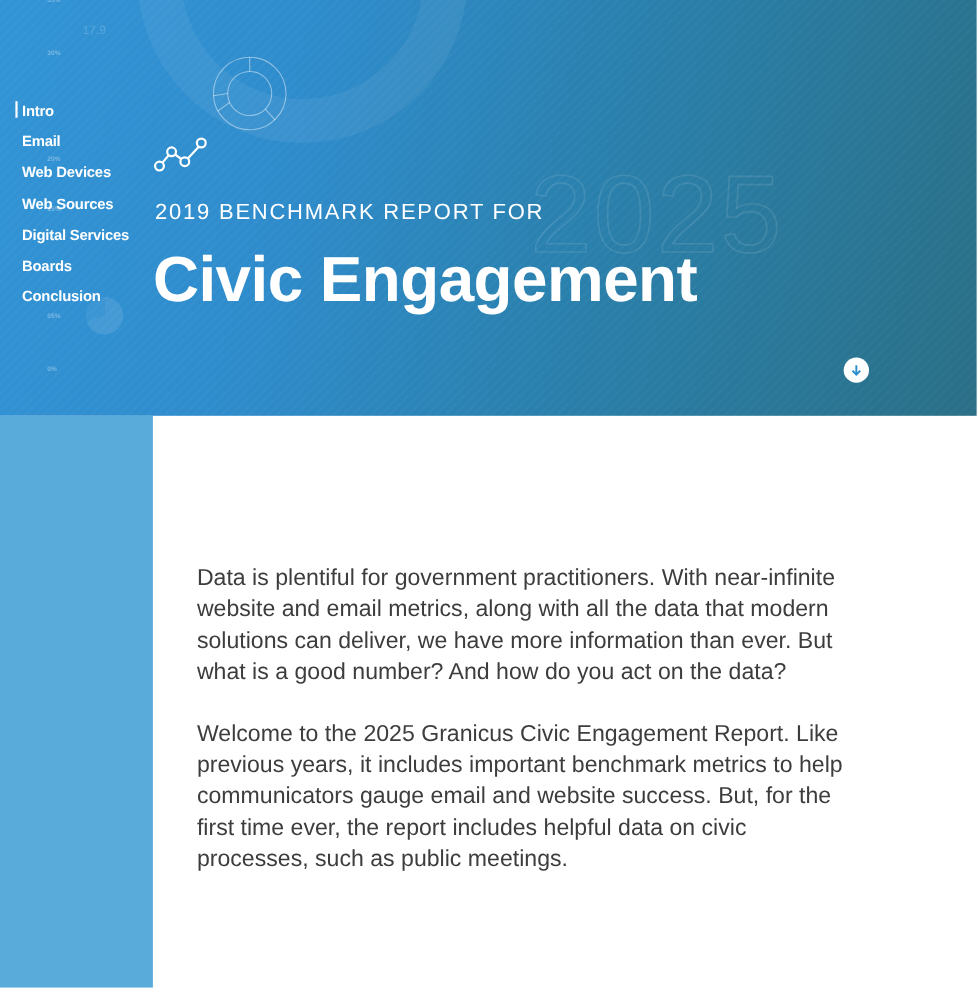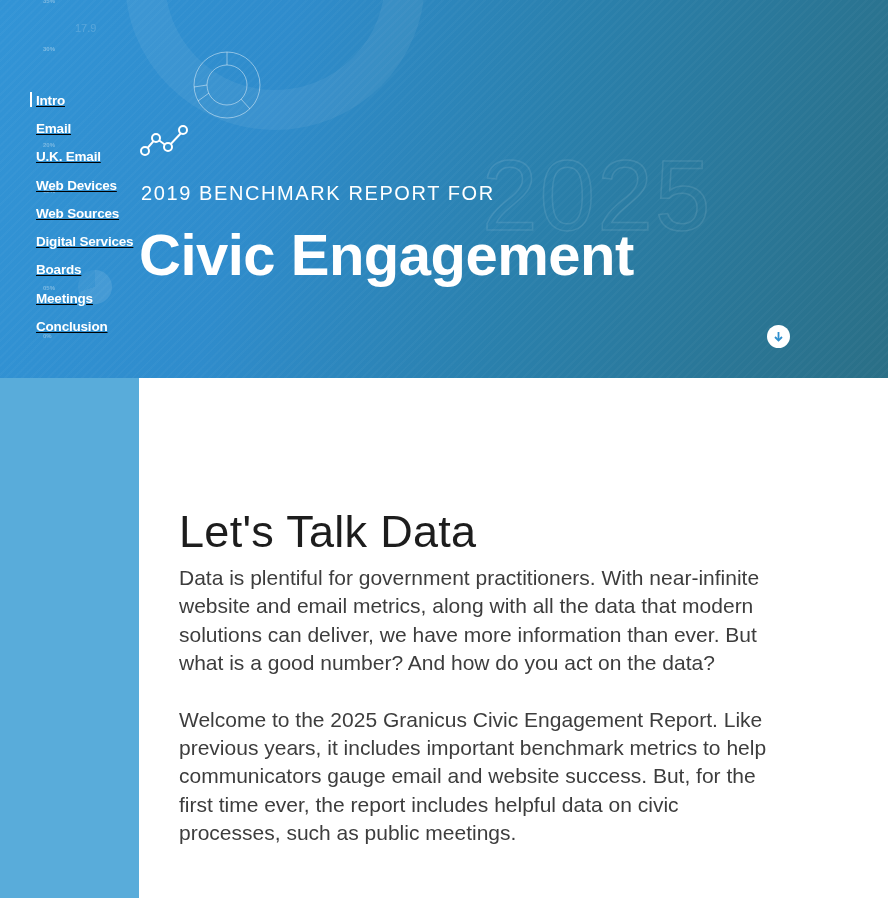--- a/index.html
+++ b/index.html
@@ -35,23 +35,22 @@
       color: rgba(255,255,255,0.35); font-family: "Liberation Sans", sans-serif;
     }
     .hero .ghost-pie {
       position: absolute; left: 78px; top: 270px; width: 34px; height: 34px; border-radius: 50%;
       background: conic-gradient(rgba(255,255,255,0.10) 0 70%, rgba(255,255,255,0.05) 70% 100%);
     }
     .hero .donut { position: absolute; left: 193px; top: 51px; width: 68px; height: 68px; }
     .hero .linechart-icon { position: absolute; left: 139px; top: 123px; width: 50px; height: 35px; }
 
     .side-nav {
-      position: absolute; left: 16px; top: 86px; width: 138px;
+      position: absolute; left: 0; top: 86px; width: 138px;
       list-style: none;
-      text-decoration: underline;
     }
     .side-nav li {
       height: 28.3px; display: flex; align-items: center; padding-left: 20px; position: relative;
       color: #ffffff; font-family: "Liberation Sans", sans-serif; font-weight: bold; font-size: 13.5px;
       letter-spacing: -0.2px; cursor: pointer;
     }
     .side-nav li.active::before {
       content: ""; position: absolute; left: 14px; top: 6px; width: 2px; height: 15px; background: #ffffff;
     }
 
@@ -118,39 +117,36 @@
     <polyline points="6,28 17,15 29,24 44,8" fill="none" stroke="#ffffff" stroke-width="2"></polyline>
     <circle cx="6" cy="28" r="4" fill="#2f8fce" stroke="#ffffff" stroke-width="2"></circle>
     <circle cx="17" cy="15" r="4" fill="#2f8fce" stroke="#ffffff" stroke-width="2"></circle>
     <circle cx="29" cy="24" r="4" fill="#2f8fce" stroke="#ffffff" stroke-width="2"></circle>
     <circle cx="44" cy="7" r="4" fill="#2f8fce" stroke="#ffffff" stroke-width="2"></circle>
   </svg>
 
   <ul class="side-nav">
     <li class="active">Intro</li>
     <li>Email</li>
-    <li>U.K. Email</li>
     <li>Web Devices</li>
     <li>Web Sources</li>
     <li>Digital Services</li>
     <li>Boards</li>
-    <li>Meetings</li>
     <li>Conclusion</li>
   </ul>
 
   <div class="hero-kicker">2019 BENCHMARK REPORT FOR</div>
   <h1 class="hero-title">Civic Engagement</h1>
 
   <div class="scroll-down">
     <svg width="11" height="11" viewBox="0 0 11 11">
       <line x1="5.5" y1="1" x2="5.5" y2="9" stroke="#2f8fce" stroke-width="1.8"></line>
       <polyline points="2,6 5.5,9.5 9,6" fill="none" stroke="#2f8fce" stroke-width="1.8"></polyline>
     </svg>
   </div>
 </header>
 
 <div class="left-band"></div>
 
 <main class="content">
-  <h2 class="headline">Let's Talk Data</h2>
   <p class="para">Data is plentiful for government practitioners. With near-infinite website and email metrics, along with all the data that modern solutions can deliver, we have more information than ever. But what is a good number? And how do you act on the data?</p>
   <p class="para">Welcome to the 2025 Granicus Civic Engagement Report. Like previous years, it includes important benchmark metrics to help communicators gauge email and website success. But, for the first time ever, the report includes helpful data on civic processes, such as public meetings.</p>
 </main>
 
 </body></html>

